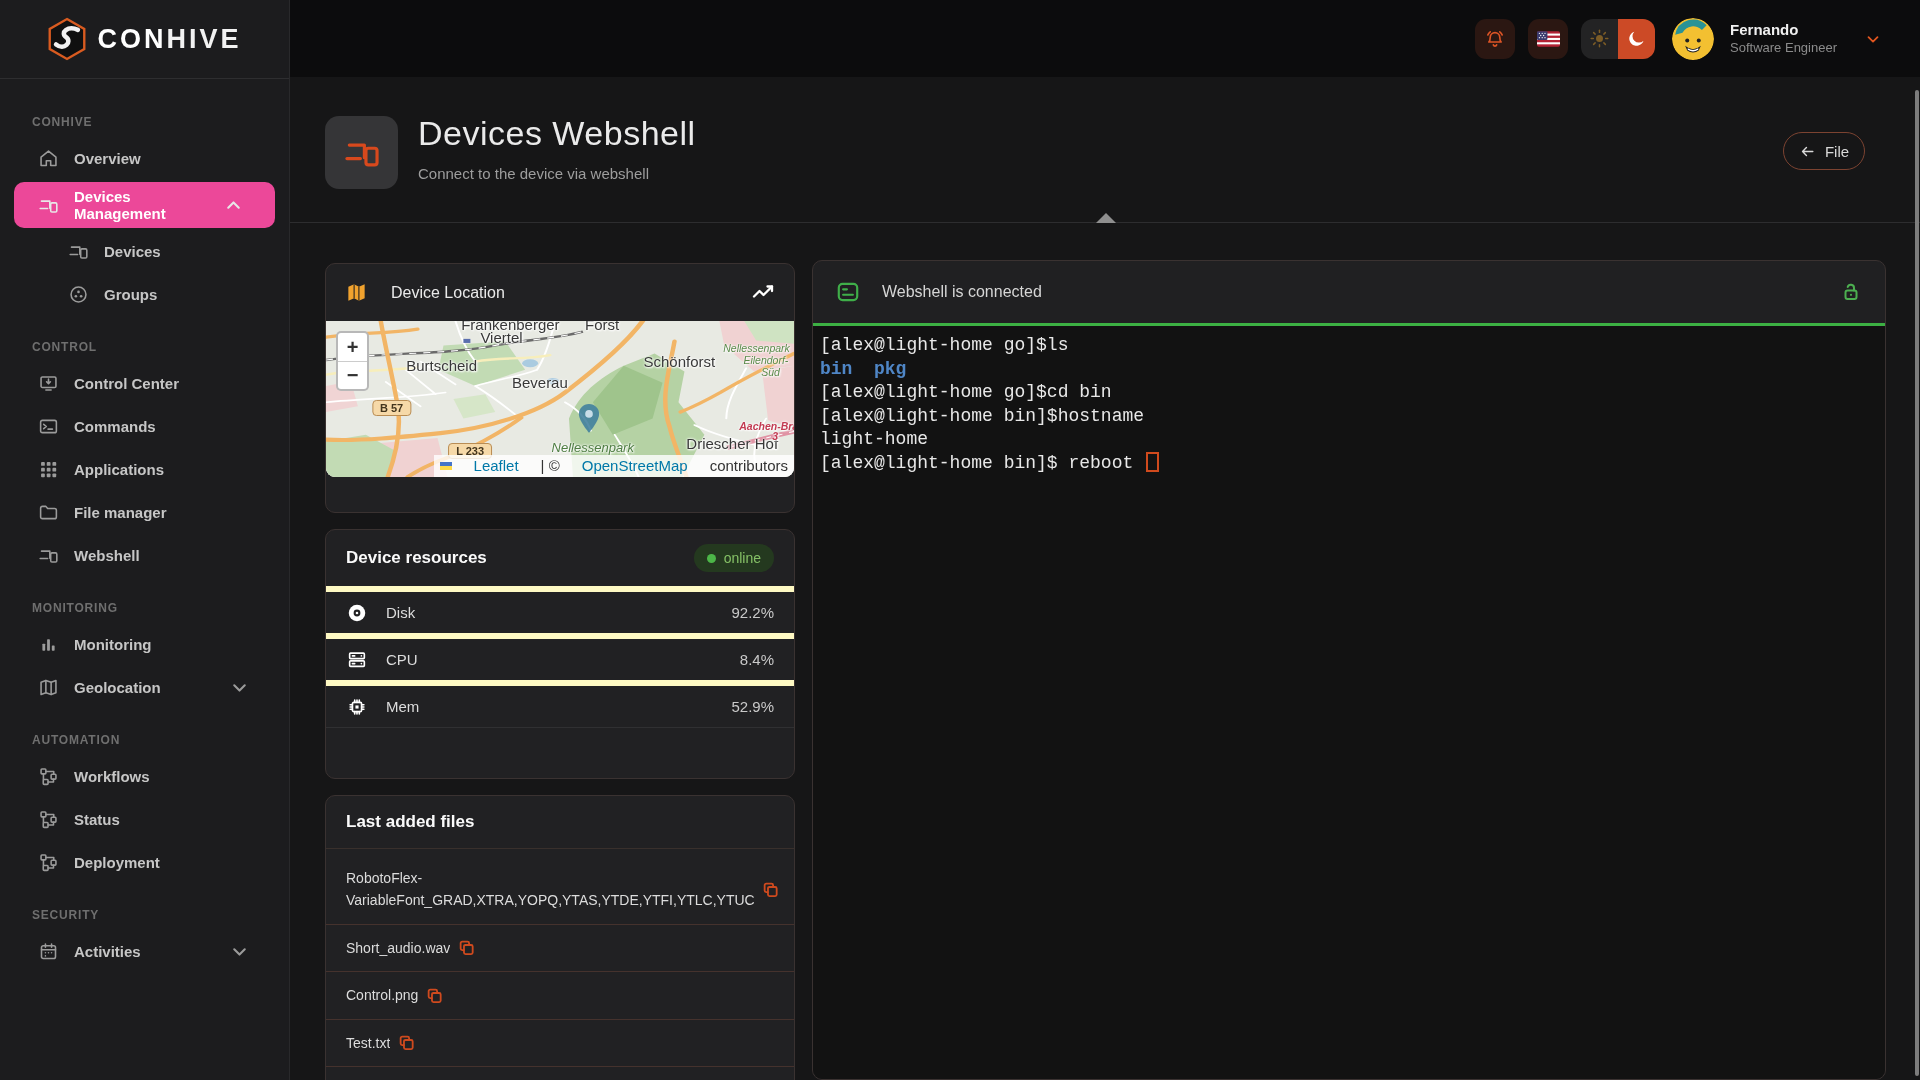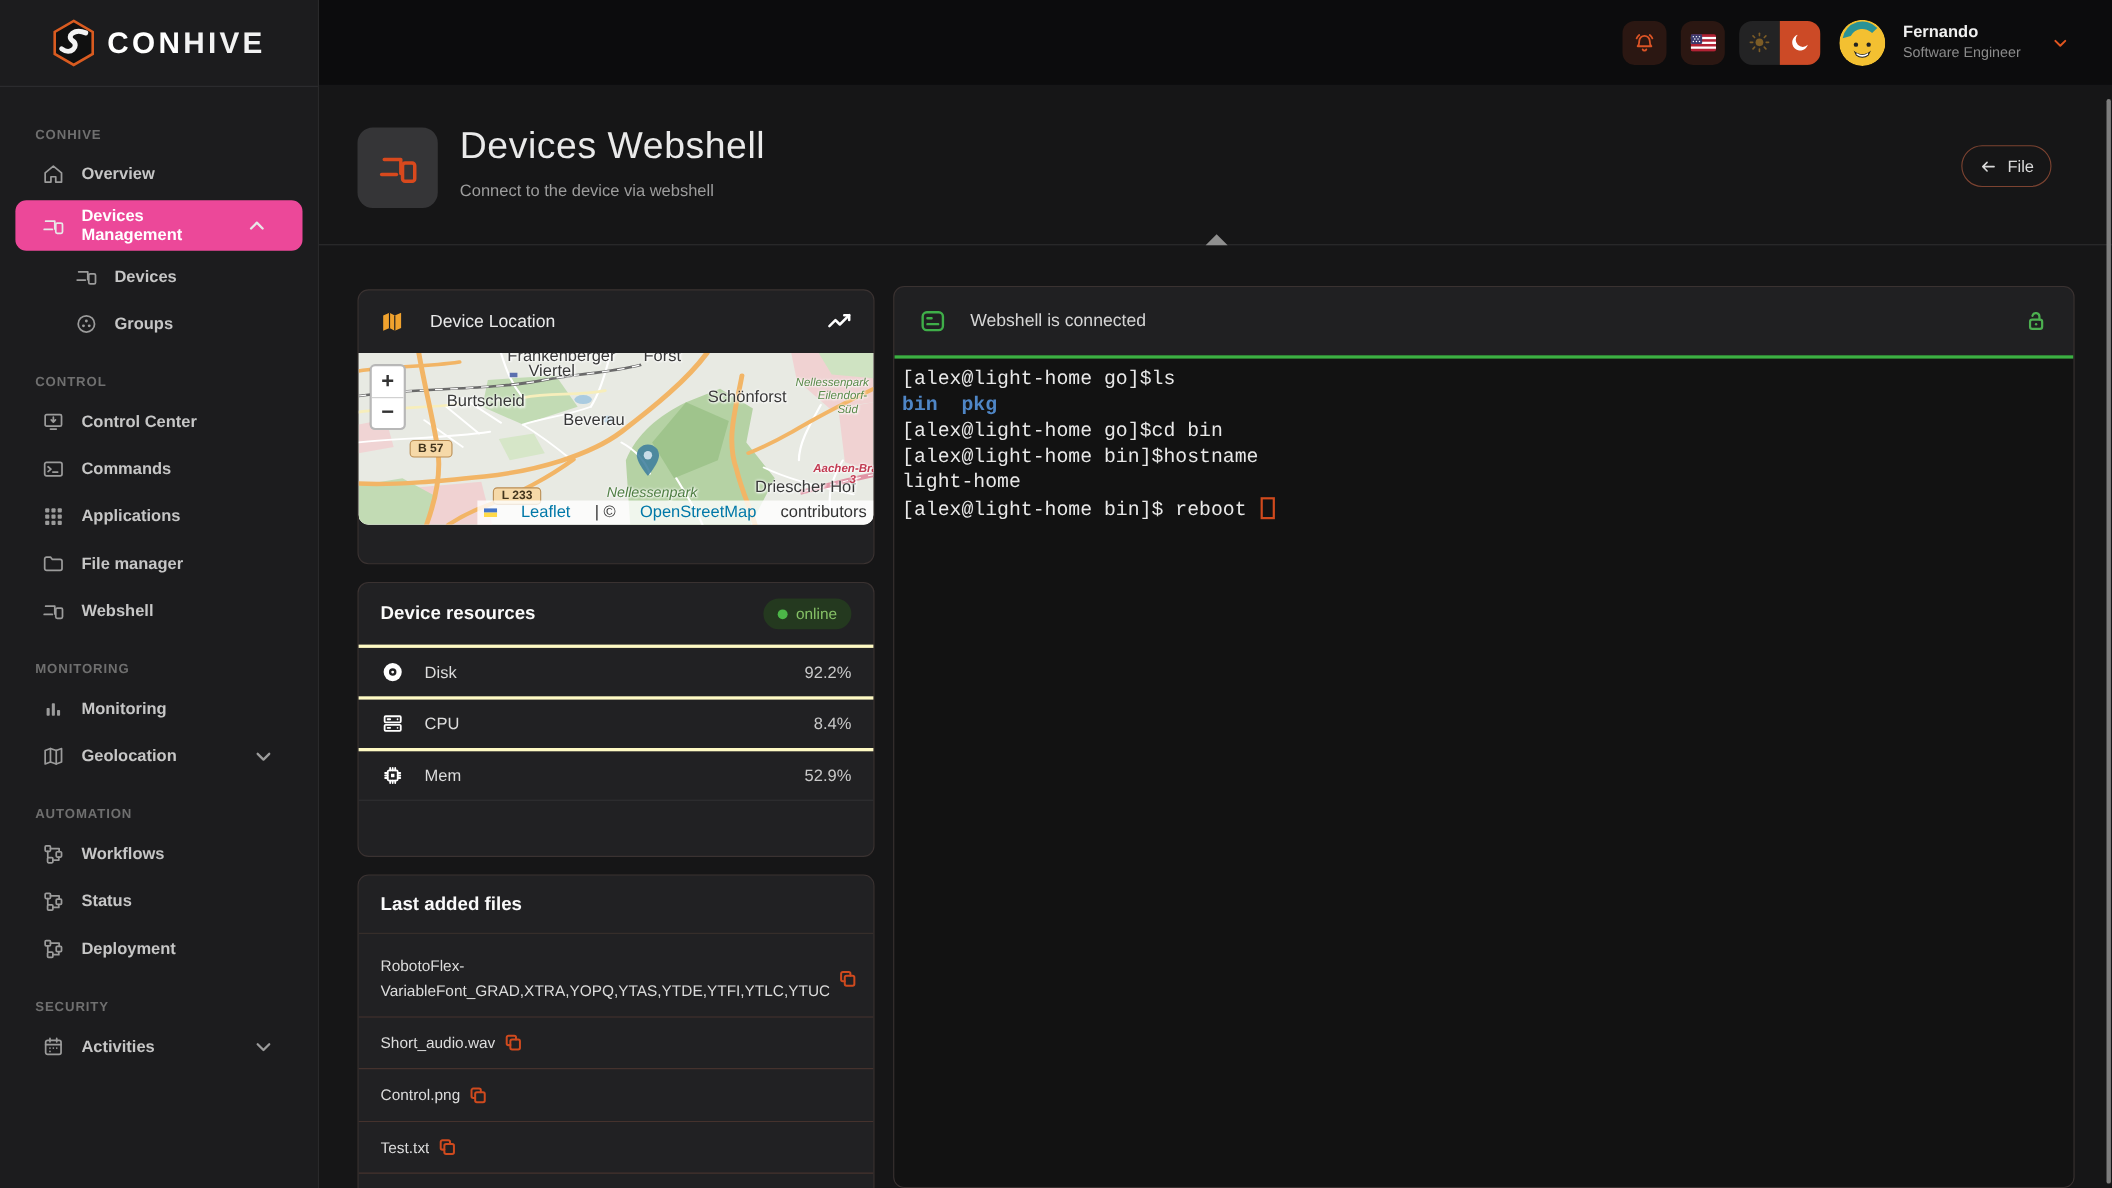--- a/index.html
+++ b/index.html
@@ -75,21 +75,21 @@
   .attribution .link { color:#0078a8; cursor:pointer; }
   .attribution .flag-ua { width:12px; height:8px; }
   .map-pin { position:absolute; width:27px; height:36px; transform:translate(-50%,-92%); }
 
   
   .card-resources { left:35px; top:452px; width:470px; height:250px; }
   .res-head { height:56px; display:flex; align-items:center; padding:0 20px; }
   .res-title { font-size:17px; font-weight:bold; color:#fafafa; }
   .badge-online { margin-left:auto; background:#24391f; border-radius:15px; padding:6px 13px; display:flex; align-items:center; gap:8px; font-size:14px; color:#85c066; }
   .badge-online .dot { width:9px; height:9px; border-radius:50%; background:#4cb648; }
-  .res-row { height:47px; display:flex; align-items:center; padding:0 20px; border-top:3px solid #fef9c3; }
+  .res-row { height:47px; display:flex; align-items:center; padding:0 20px; border-top:6px solid #fef9c3; }
   .res-row .icon { width:22px; height:22px; color:#fff; }
   .res-label { margin-left:18px; font-size:15px; color:#dcdcdc; }
   .res-value { margin-left:auto; font-size:15px; color:#c9c9c9; }
   .res-footer { border-top:1px solid #303032; height:46px; }
 
   
   .card-files { left:35px; top:718px; width:470px; height:303px; overflow:hidden; }
   .files-head { height:53px; display:flex; align-items:center; padding:0 20px; border-bottom:1px solid #39302c; }
   .files-title { font-size:17px; font-weight:bold; color:#fafafa; }
   .files-list { padding-top:6px; }

